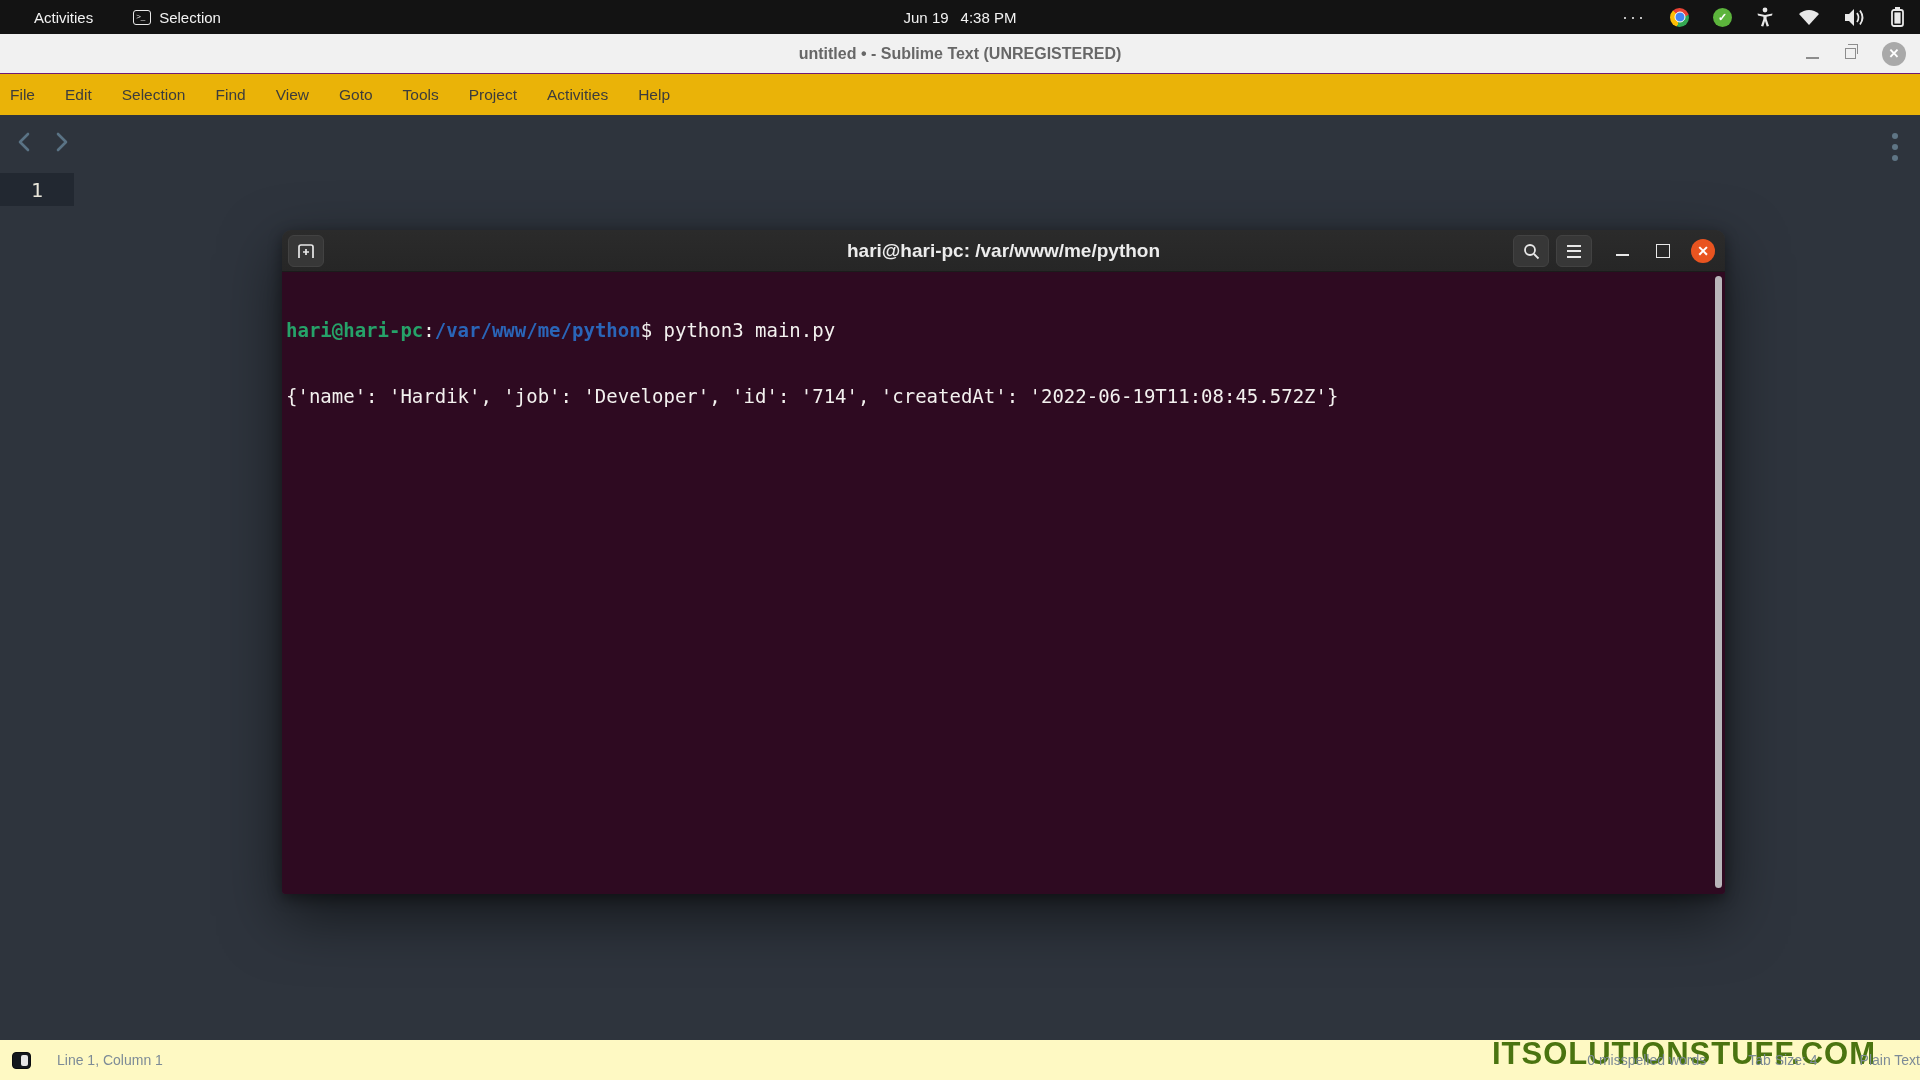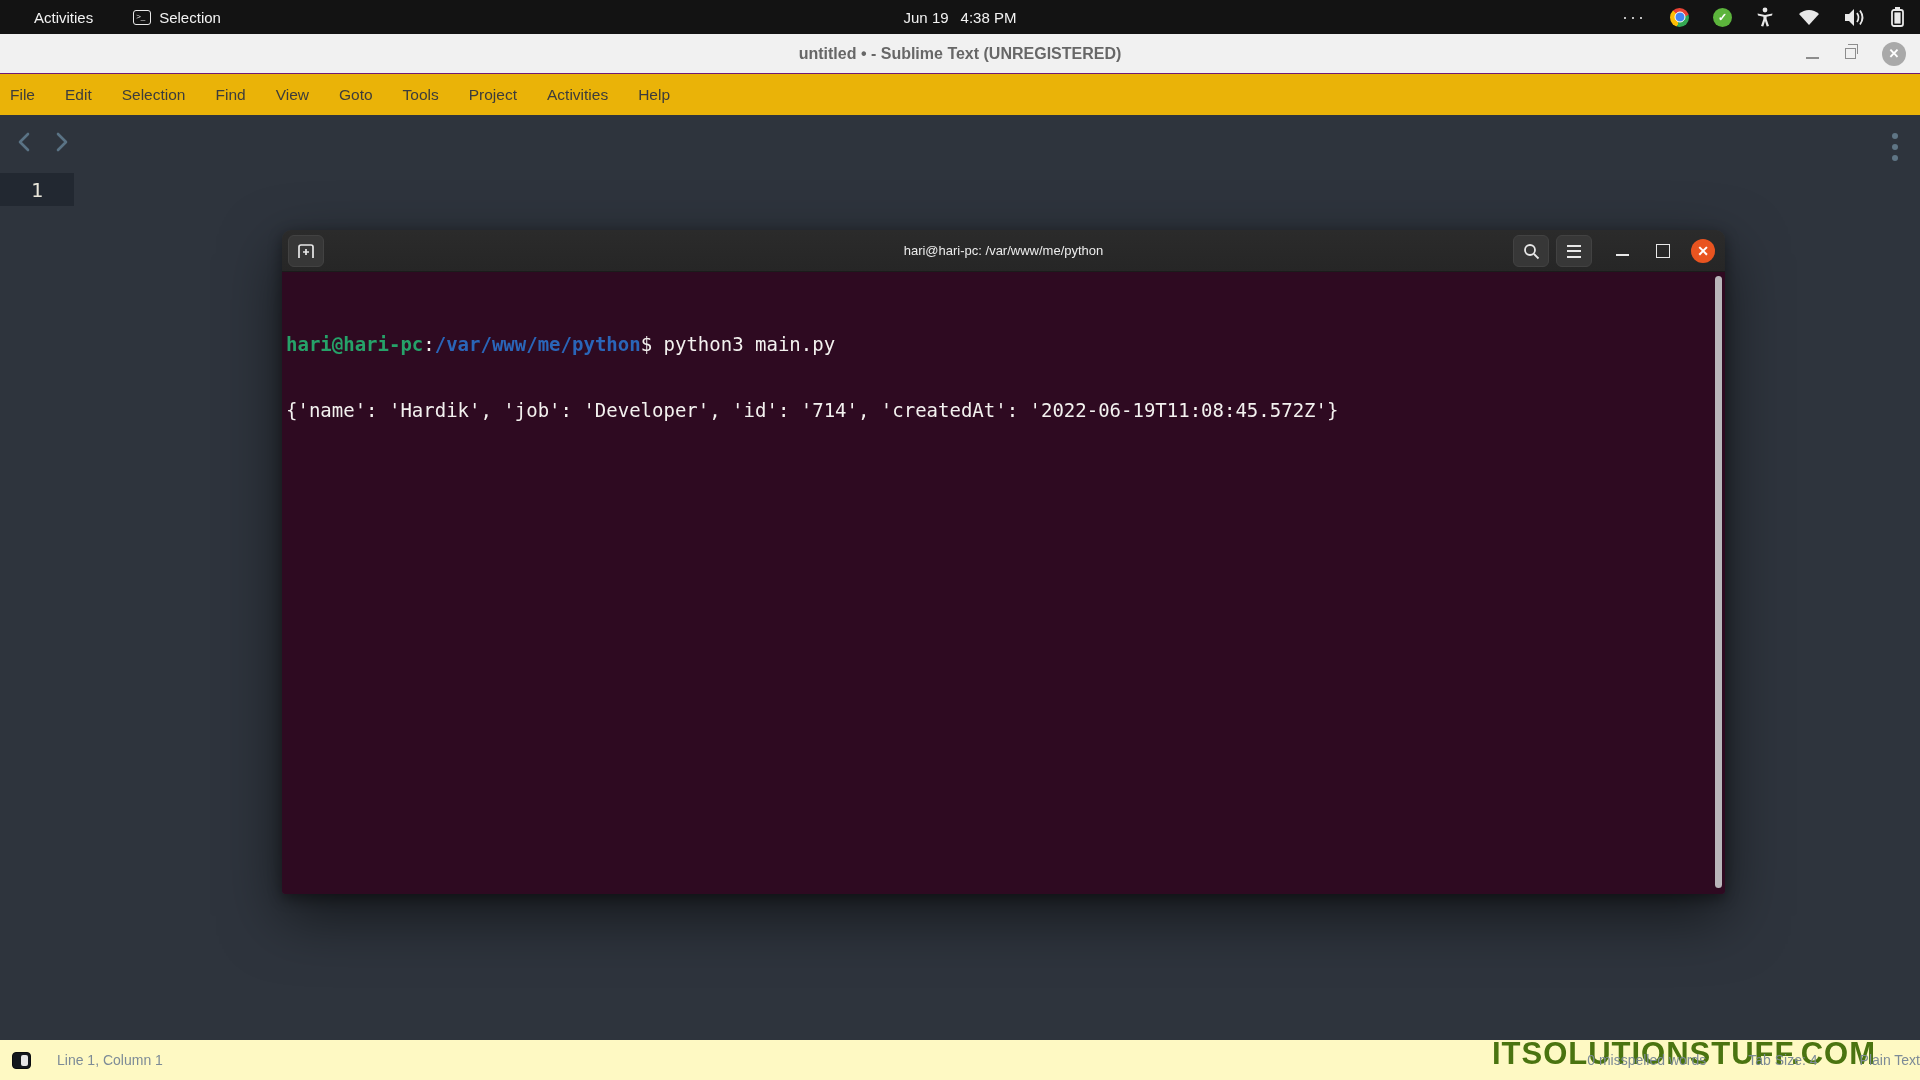--- a/index.html
+++ b/index.html
@@ -41,31 +41,31 @@
   .st-statusbar { height:40px; background:#fef9c3; display:flex; align-items:center; color:#7d8b97; font-size:14px; position:relative; }
   .panel-icon { width:19px; height:17px; border-radius:4px; background:#14181d; border:1px solid #0a0c0f; margin-left:12px; position:relative; }
   .panel-icon::after { content:""; position:absolute; right:2px; top:2px; bottom:2px; width:7px; background:#e6e6e6; border-radius:2px; }
   .status-linecol { margin-left:26px; position:relative; z-index:3; }
   .status-right { margin-left:auto; display:flex; align-items:center; gap:42px; position:relative; z-index:3; }
   .watermark { position:absolute; right:44px; bottom:8px; font-size:31px; font-weight:bold; color:#4a7410; letter-spacing:1px; z-index:1; font-family:"Liberation Sans", sans-serif; }
 
   
   .terminal { position:absolute; left:282px; top:230px; width:1443px; height:664px; z-index:10; border-radius:9px 9px 3px 3px; box-shadow:0 22px 60px rgba(0,0,0,.55), 0 4px 14px rgba(0,0,0,.4); }
   .term-titlebar { height:42px; background:linear-gradient(#2b2b2b,#262626); border-bottom:1px solid #1b1b1b; border-radius:9px 9px 0 0; position:relative; display:flex; align-items:center; justify-content:center; }
-  .term-title { color:#ececec; font-weight:normal; font-size:13px; }
+  .term-title { color:#ececec; font-weight:bold; font-size:19px; }
   .term-btn { position:absolute; top:5px; width:36px; height:32px; background:#373737; border:1px solid #424242; border-radius:6px; display:flex; align-items:center; justify-content:center; }
   .newtab-btn { left:6px; }
   .search-btn { right:176px; }
   .menu-btn { right:133px; }
   .menu-btn .bars { display:flex; flex-direction:column; gap:3.5px; }
   .menu-btn .bars i { display:block; width:14px; height:2px; background:#e8e8e8; }
   .term-min { position:absolute; right:96px; top:24px; width:13px; height:2px; background:#e8e8e8; }
   .term-max { position:absolute; right:55px; top:14px; width:14px; height:14px; border:1.6px solid #e8e8e8; }
   .term-close { position:absolute; right:10px; top:9px; width:24px; height:24px; border-radius:50%; background:#e95420; color:#fff; display:flex; align-items:center; justify-content:center; font-size:14px; font-weight:bold; }
-  .term-body { height:622px; background:#2e0a21; border-radius:0 0 3px 3px; padding:17px 2px 0 4px; font-family:"DejaVu Sans Mono", monospace; font-size:19px; line-height:22px; color:#f3f1ef; position:relative; white-space:pre; overflow:hidden; }
+  .term-body { height:622px; background:#2e0a21; border-radius:0 0 3px 3px; padding:3px 2px 0 4px; font-family:"DejaVu Sans Mono", monospace; font-size:19px; line-height:22px; color:#f3f1ef; position:relative; white-space:pre; overflow:hidden; }
   .p-user { color:#26a269; font-weight:bold; }
   .p-path { color:#2a65b8; font-weight:bold; }
   .cursor { display:inline-block; width:11px; height:19px; border:1.6px solid #eceae8; vertical-align:-3px; margin-left:1px; }
   .term-scrollbar { position:absolute; right:3px; top:4px; width:7px; height:612px; background:#b9b6ba; border-radius:4px; }
 </style>
 </head>
 <body>
 
 <div class="topbar">
   <div class="topbar-left">

